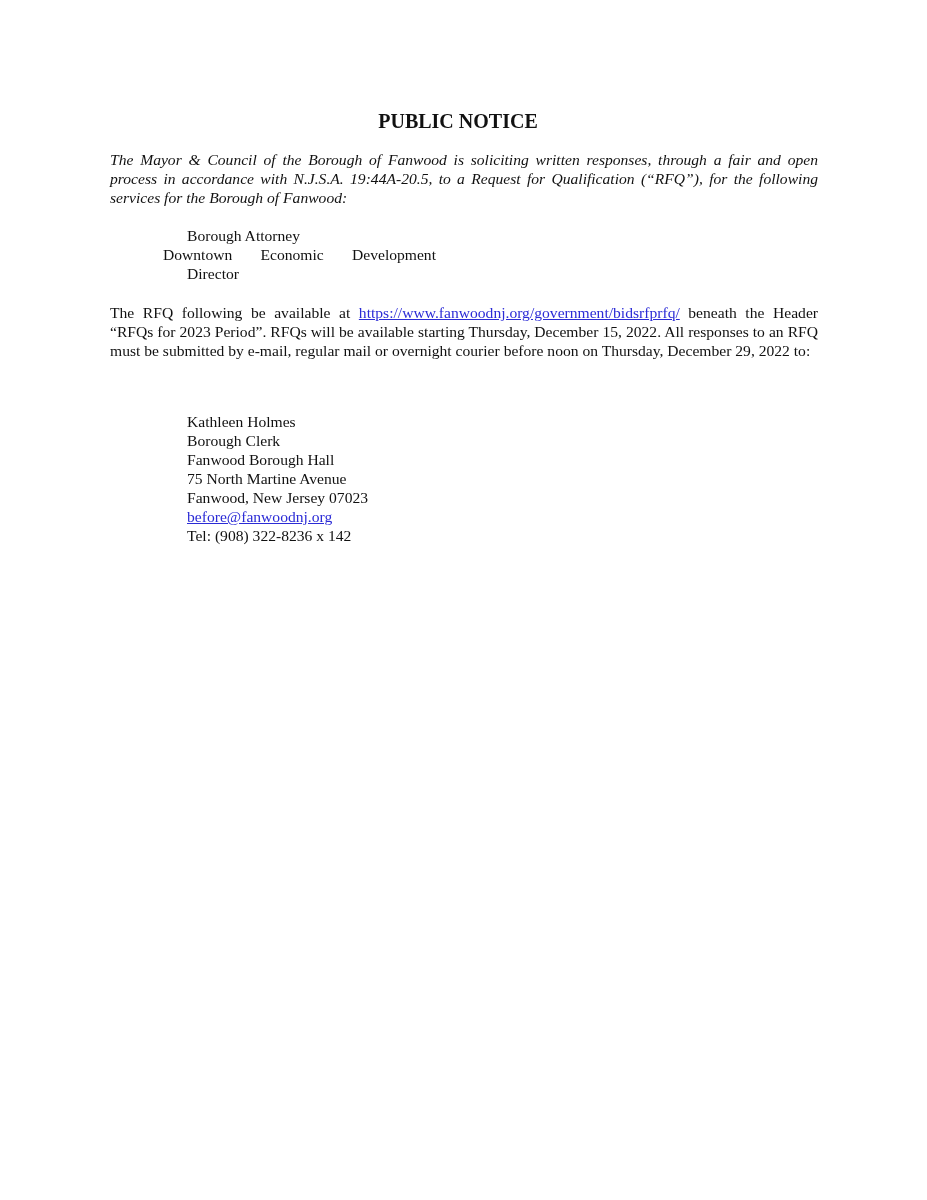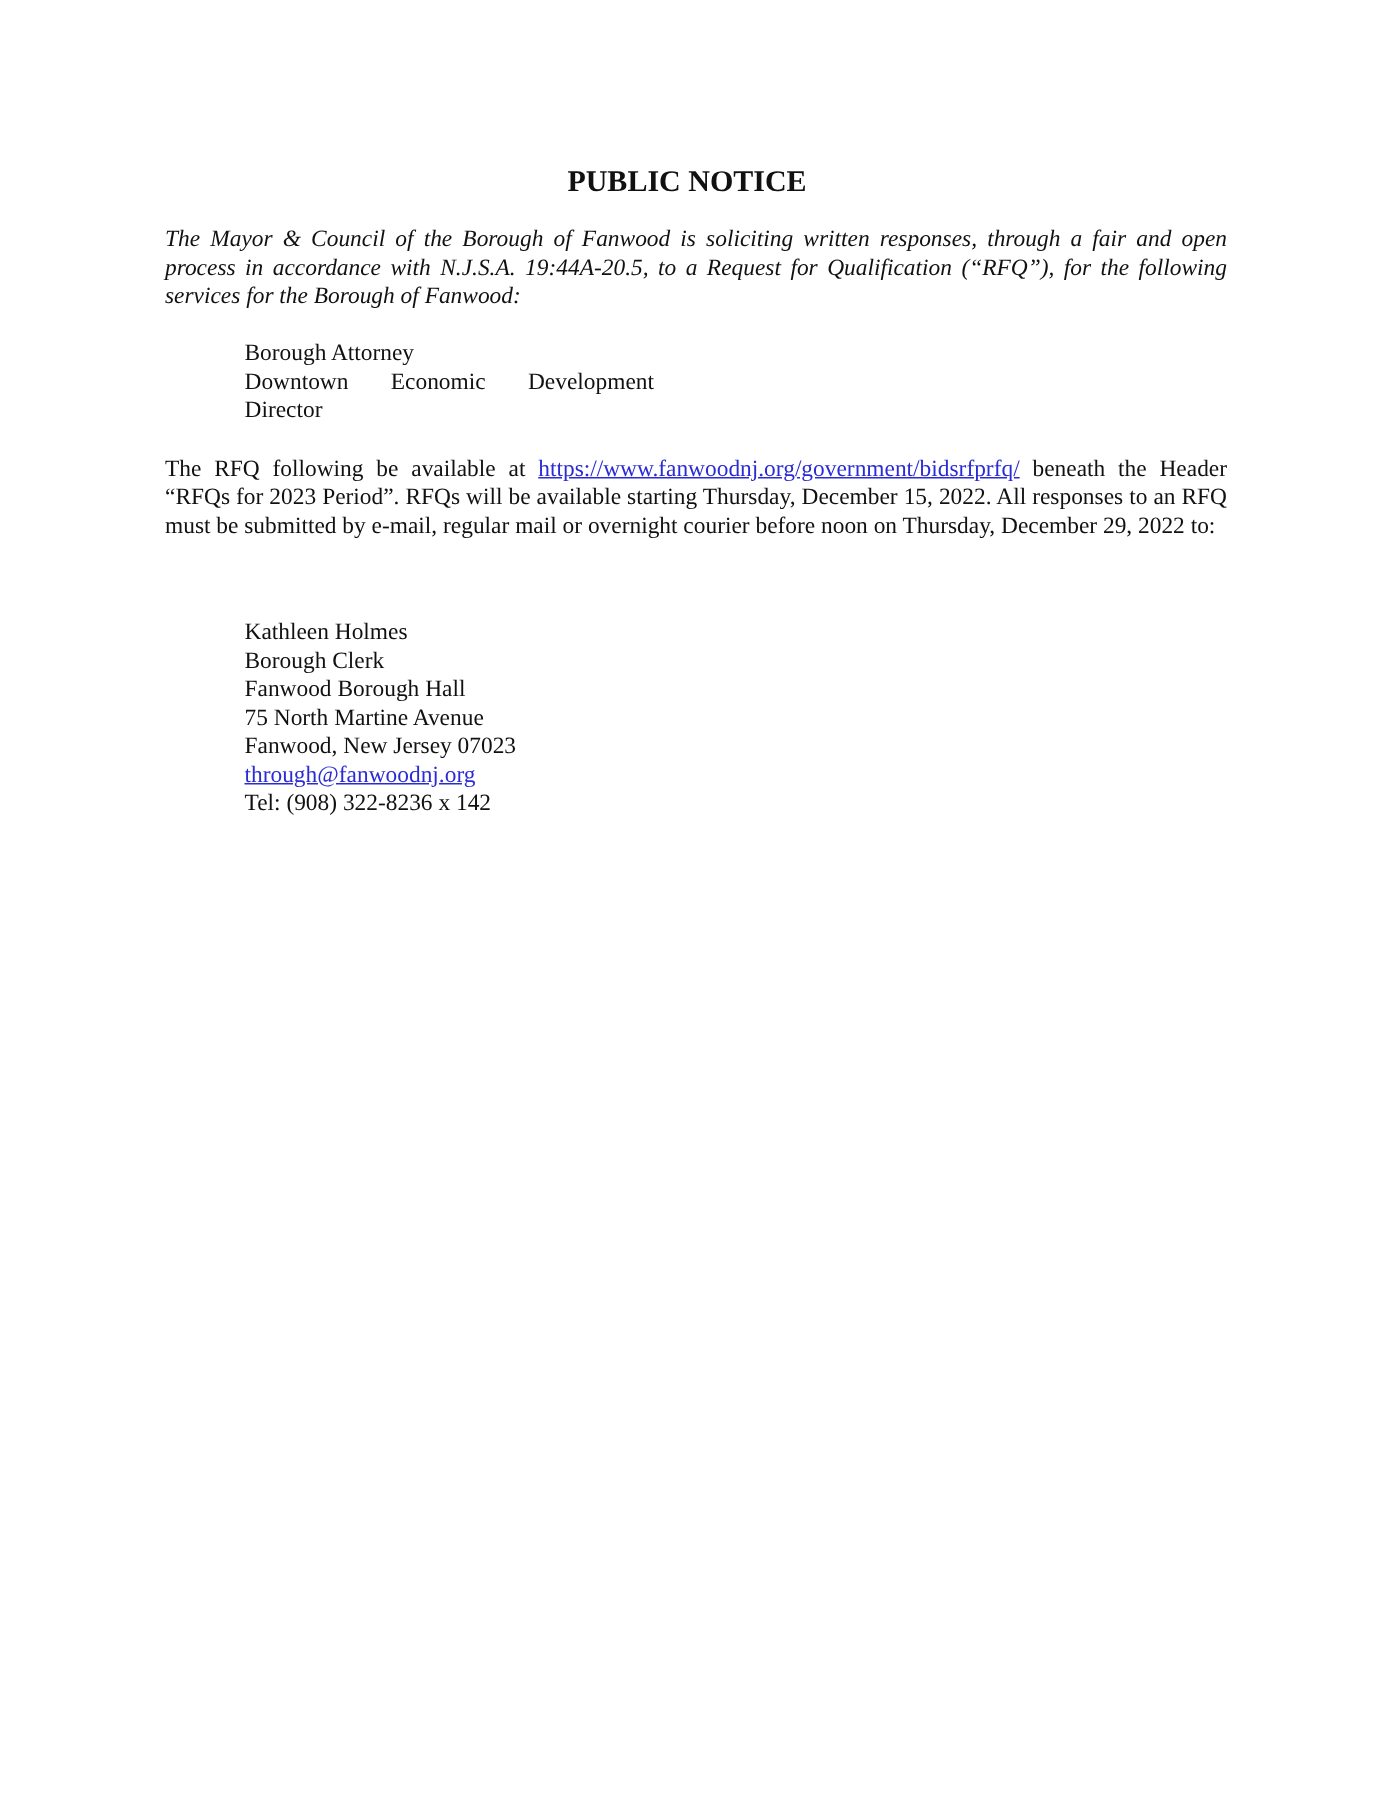--- a/index.html
+++ b/index.html
@@ -5,21 +5,21 @@
     html, body { margin: 0; padding: 0; background: #ffffff; }
     body { width: 927px; height: 1200px; position: relative; overflow: hidden;
       font-family: "Liberation Serif", "DejaVu Serif", serif; color: #111; font-size: 15.6px; }
     .page { position: absolute; left: 110px; top: 0; width: 708px; }
     .title { position: absolute; top: 110px; left: 0; width: 852px; text-align: center; font-weight: bold; font-size: 20px; margin-left: -78px; }
     .para { position: absolute; left: 0; width: 708px; line-height: 19px; text-align: justify; margin: 0; }
     .p1 { top: 150px; font-style: italic; }
     .p2 { top: 303px; }
     .indent { position: absolute; left: 53px; line-height: 19px; margin: 0; }
     .services { top: 226px; width: 273px; }
-    .svc-line { display: block; }
+    .svc-line { display: block; margin-left: 24px; }
     .justify-line { display: flex; justify-content: space-between; width: 273px; gap: 16px; }
     .contact { top: 412px; }
     a.link { color: #1a0dab; color: #2b2bd6; text-decoration: underline; }
   </style>
 </head>
 <body>
 
 <div class="page">
   <div class="title">PUBLIC NOTICE</div>
 
@@ -36,16 +36,16 @@
   </div>
 
   <p class="para p2"><span>The RFQ following be available at </span><a class="link">https://www.fanwoodnj.org/government/bidsrfprfq/</a><span> beneath the Header “RFQs for 2023 Period”.  RFQs will be available starting Thursday, December 15, 2022.  All responses to an RFQ must be submitted by e-mail, regular mail or overnight courier before noon on Thursday, December 29, 2022 to:</span></p>
 
   <div class="indent contact">
     <span class="svc-line">Kathleen Holmes</span>
     <span class="svc-line">Borough Clerk</span>
     <span class="svc-line">Fanwood Borough Hall</span>
     <span class="svc-line">75 North Martine Avenue</span>
     <span class="svc-line">Fanwood, New Jersey 07023</span>
-    <a class="svc-line link">through@fanwoodnj.org</a>
+    <a class="svc-line link">before@fanwoodnj.org</a>
     <span class="svc-line">Tel: (908) 322-8236 x 142</span>
   </div>
 </div>
 
 </body></html>

